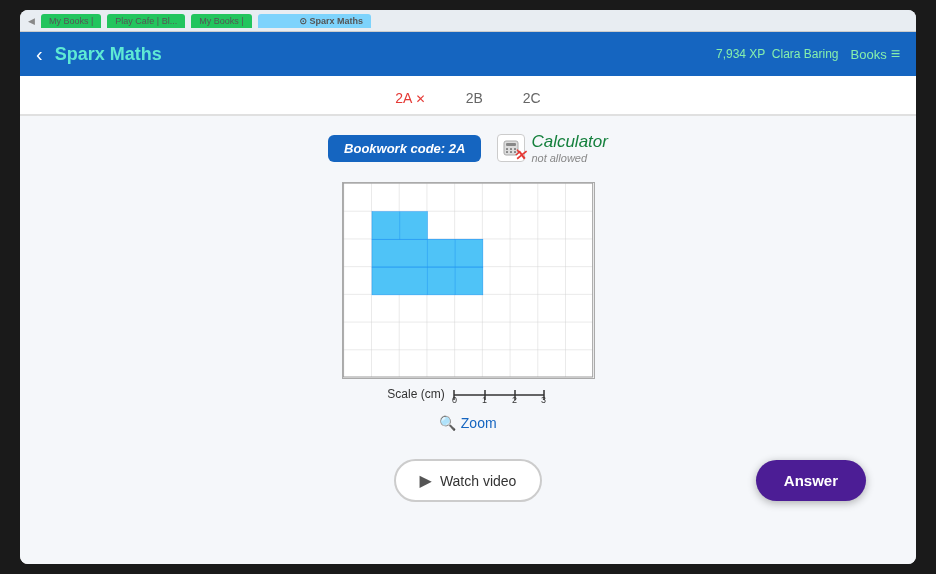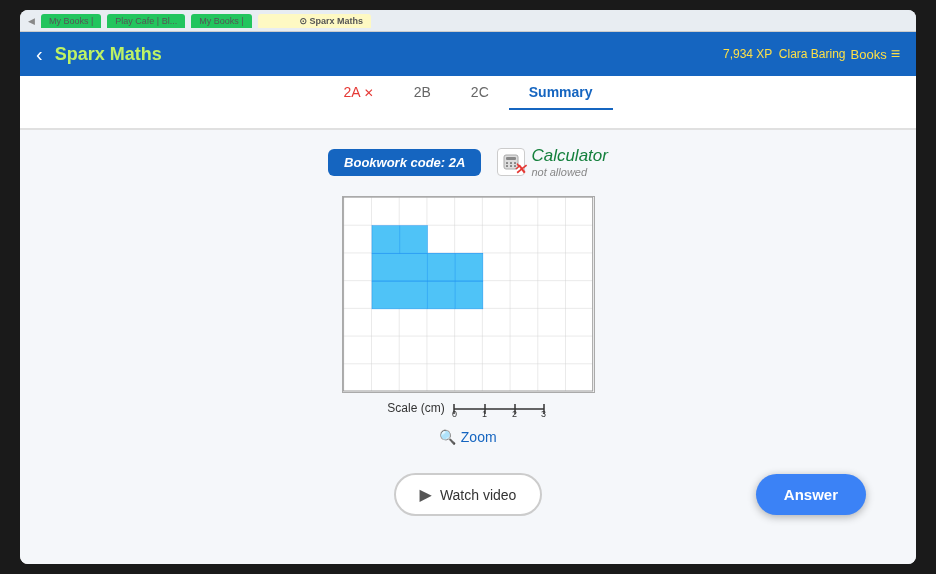--- a/index.html
+++ b/index.html
@@ -58,54 +58,54 @@
     .back-btn {
       color: white;
       font-size: 20px;
       cursor: pointer;
       margin-right: 12px;
     }
 
     .app-title {
       font-size: 18px;
       font-weight: 700;
-      color: #bef264;
+      color: #5eead4;
       flex: 1;
     }
 
     .header-right {
       display: flex;
       align-items: center;
-      gap: 5px;
-      font-size: 12px;
-      color: #fde047;
+      gap: 12px;
+      font-size: 12px;
+      color: #86efac;
     }
 
     .xp-info {
       font-size: 12px;
     }
 
     .menu-btn {
       display: flex;
       align-items: center;
       gap: 4px;
       cursor: pointer;
       font-size: 13px;
     }
 
     
     .nav-tabs {
       background: white;
       display: flex;
-      align-items: flex-start;
+      align-items: flex-end;
       justify-content: center;
       gap: 0;
       border-bottom: 2px solid #e0e0e0;
       padding: 0 16px;
-      height: 54px;
+      height: 40px;
     }
 
     .nav-tab {
       padding: 8px 20px;
       font-size: 14px;
       color: #666;
       cursor: pointer;
       border-bottom: 2px solid transparent;
       margin-bottom: -2px;
     }
@@ -258,42 +258,42 @@
     }
 
     .watch-video-btn .play-icon {
       color: #555;
       font-size: 16px;
     }
 
     .answer-btn {
       position: absolute;
       right: 30px;
-      background: #3b82f6;
+      background: #4c1d95;
       color: white;
       border: none;
       border-radius: 25px;
       padding: 12px 28px;
       font-size: 15px;
       font-weight: 600;
       cursor: pointer;
       box-shadow: 0 2px 8px rgba(0,0,0,0.3);
     }
   </style>
 </head>
 <body>
 
 <div class="screen">
 
   <div class="browser-bar">
     <span style="font-size:9px; color:#888;">◀</span>
     <span class="browser-tab">My Books |</span>
     <span class="browser-tab">Play Cafe | Bl...</span>
     <span class="browser-tab">My Books |</span>
-    <span class="browser-tab" style="background:#fef9c3; font-weight:bold;padding-left:42px;">⊙ Sparx Maths</span>
+    <span class="browser-tab" style="background:#7dd3fc; font-weight:bold;padding-left:42px;">⊙ Sparx Maths</span>
   </div>
 
   <div class="header">
     <span class="back-btn">‹</span>
     <span class="app-title">Sparx Maths</span>
     <div class="header-right">
       <span class="xp-info">
         <span>7,934 XP</span>
         &nbsp;<span>Clara Baring</span>
       </span>
@@ -307,23 +307,20 @@
   <div class="nav-tabs">
     <div class="nav-tab error">
       <span>2A</span>
       <span class="error-icon"> ✕</span>
     </div>
     <div class="nav-tab">
       <span>2B</span>
     </div>
     <div class="nav-tab">
       <span>2C</span>
-    </div>
-    <div class="nav-tab active">
-      <span>Summary</span>
     </div>
   </div>
 
   <div class="main-content">
 
     <div class="bookwork-row">
       <div class="bookwork-badge">Bookwork code: 2A</div>
       <div class="calculator-info">
         <div class="calc-icon">
           <svg width="16" height="16" viewBox="0 0 16 16">

